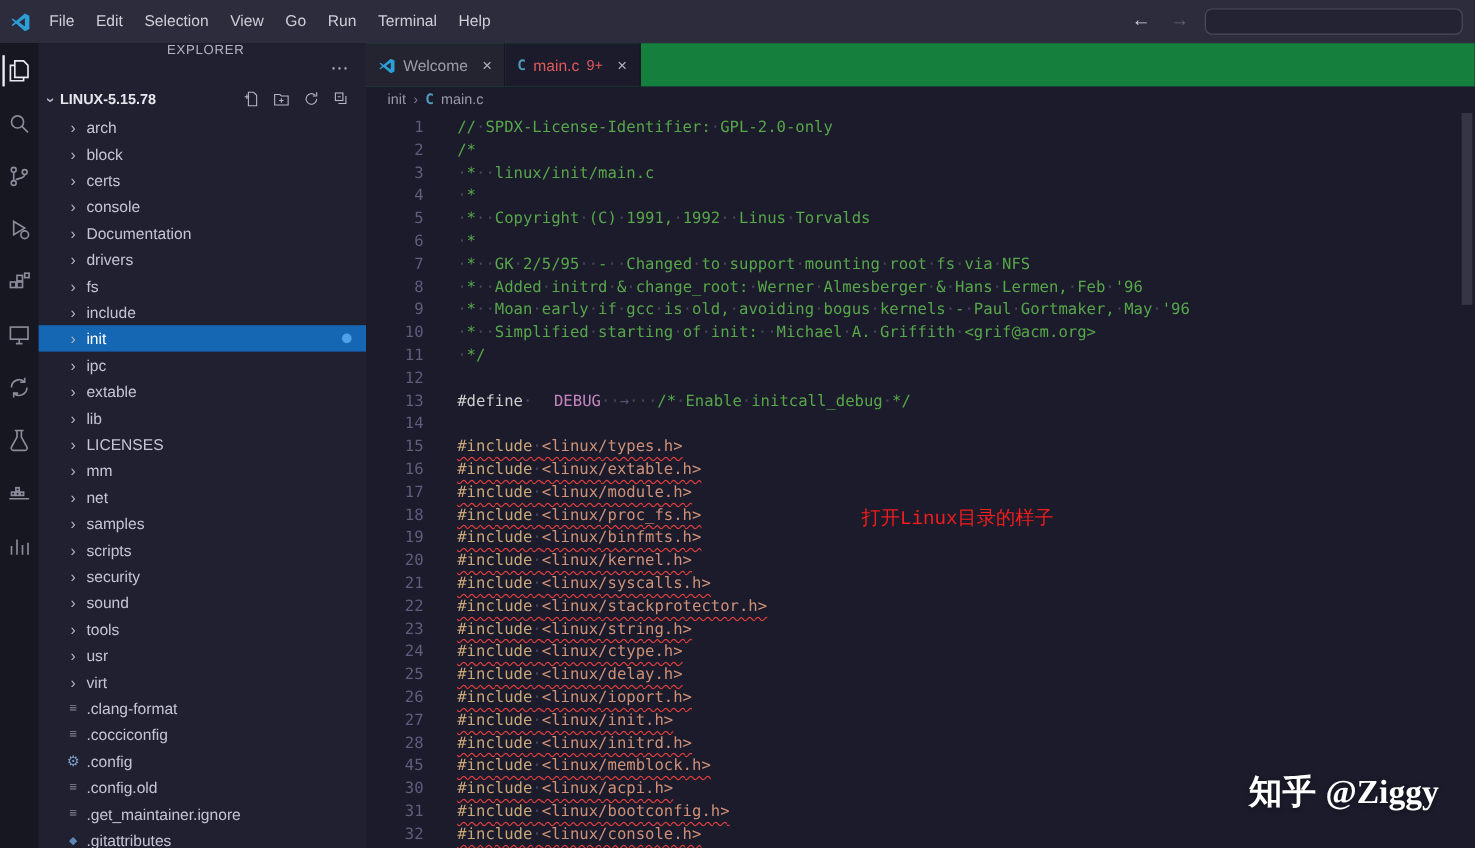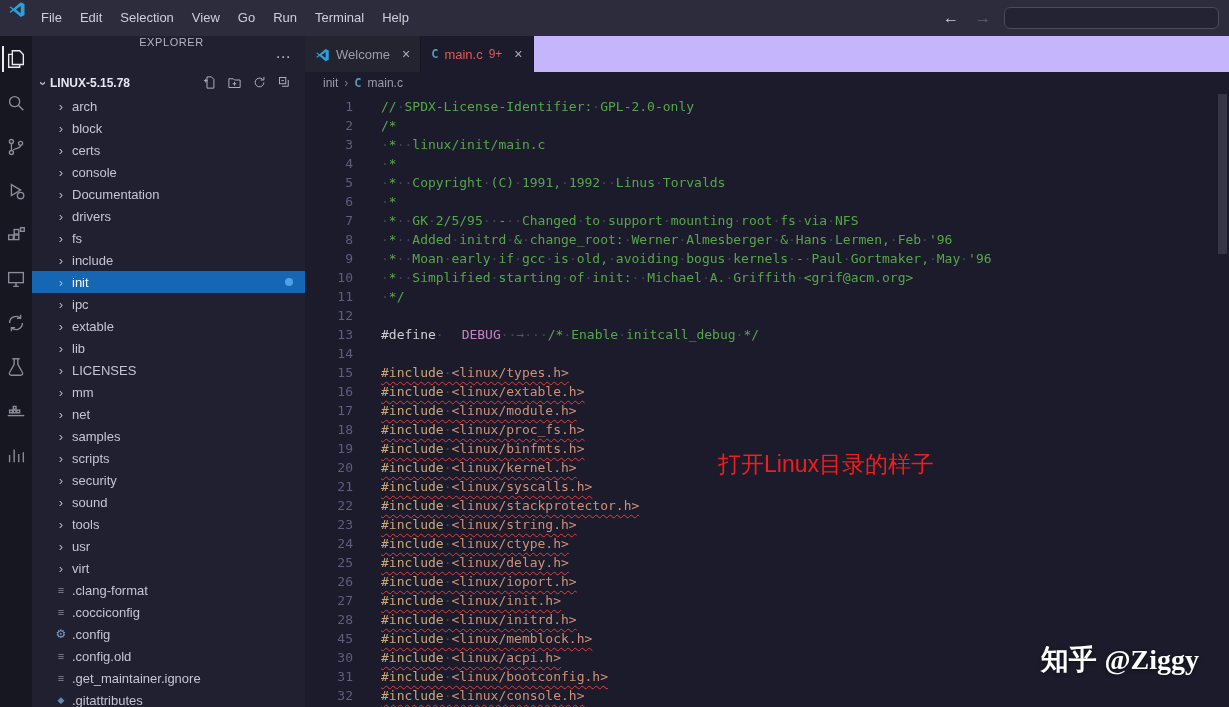--- a/index.html
+++ b/index.html
@@ -2,21 +2,21 @@
 <html><head>
 <meta charset="utf-8">
 <style>
   * { margin:0; padding:0; box-sizing:border-box; }
   html,body { width:1229px; height:707px; overflow:hidden; background:#1b1b2b;
     font-family:"Liberation Sans","DejaVu Sans",sans-serif; }
 
   .window { width:1229px; height:707px; display:flex; flex-direction:column; }
 
   
-  .titlebar { height:36px; background:#2c2c3c; display:flex; 
+  .titlebar { height:36px; background:#2c2c3c; display:flex; align-items:center;
     color:#cfcfd8; font-size:13px; flex-shrink:0; }
   .tb-logo { width:18px; height:18px; margin:0 6px 0 8px; flex-shrink:0; }
   .tb-logo svg { width:18px; height:18px; display:block; }
   .menu-item { padding:0 9px; height:36px; line-height:36px; cursor:default; }
   .tb-right { margin-left:auto; display:flex; align-items:center; gap:10px; padding-right:10px; }
   .nav-arrow { font-size:16px; width:22px; text-align:center; color:#d0d0d8; }
   .nav-arrow.disabled { color:#62626f; }
   .search-box { width:215px; height:22px; background:#232334; border:1px solid #4a4a5e;
     border-radius:6px; }
 
@@ -51,21 +51,21 @@
   .tree-row.selected { background:#1567b3; color:#ffffff; }
   .badge-dot { margin-left:auto; margin-right:12px; width:8px; height:8px;
     border-radius:50%; background:#4fa0e8; flex-shrink:0; }
   .ficon { width:14px; text-align:center; font-size:11px; color:#8a8a99; flex-shrink:0; }
   .ficon.gear { color:#7a9cc6; font-size:12px; }
   .ficon.diamond { color:#5f87b5; font-size:9px; }
 
   
   .editor-area { flex:1; position:relative; background:#1b1b2b; display:flex;
     flex-direction:column; min-width:0; }
-  .tabbar { height:36px; background:#c4b5fd; display:flex; flex-shrink:0; }
+  .tabbar { height:36px; background:#15803d; display:flex; flex-shrink:0; }
   .tab { display:flex; align-items:center; gap:6px; padding:0 10px; font-size:13px;
     color:#9d9daa; background:#242430; border-right:1px solid #171722; cursor:pointer; }
   .tab.active { background:#1b1b2b; }
   .tab .tab-label.error { color:#e05a5a; }
   .tab .tab-badge { color:#e05a5a; font-size:12px; }
   .tab-close { color:#b0b0bc; margin-left:6px; font-size:14px; cursor:pointer; }
   .tab-icon svg { width:15px; height:15px; display:block; }
   .c-icon { color:#519aba; font-weight:bold; font-size:12px;
     font-family:"DejaVu Sans Mono",monospace; }
 
@@ -85,22 +85,22 @@
   .tok-ip { color:#ce9178; }
   .tok-pl { color:#d4d4d4; }
   .tok-arr{ color:#52526e; }
   .ws { color:#45455e; }
   .sq { text-decoration:underline wavy #e13e3e; text-decoration-thickness:1px;
     text-underline-offset:4px; }
 
   .scroll-thumb { position:absolute; right:2px; top:0; width:9px; height:160px;
     background:rgba(130,130,150,.25); }
 
-  .annotation { position:absolute; left:413px; top:413px; color:#f21d1d;
-    font-size:23px; white-space:nowrap; z-index:5; }
+  .annotation { position:absolute; left:413px; top:386px; color:#f21d1d;
+    font-size:16px; white-space:nowrap; z-index:5;font-family:Liberation Mono, monospace; }
   .watermark { position:absolute; right:30px; bottom:28px; color:#ffffff;
     font-weight:bold; font-size:28px; white-space:nowrap; z-index:5;
     text-shadow:0 1px 4px rgba(0,0,0,.45); }
   .wm-id { font-family:"Liberation Serif","DejaVu Serif",serif; }
 </style>
 </head>
 <body>
 
 <div class="window">
 

